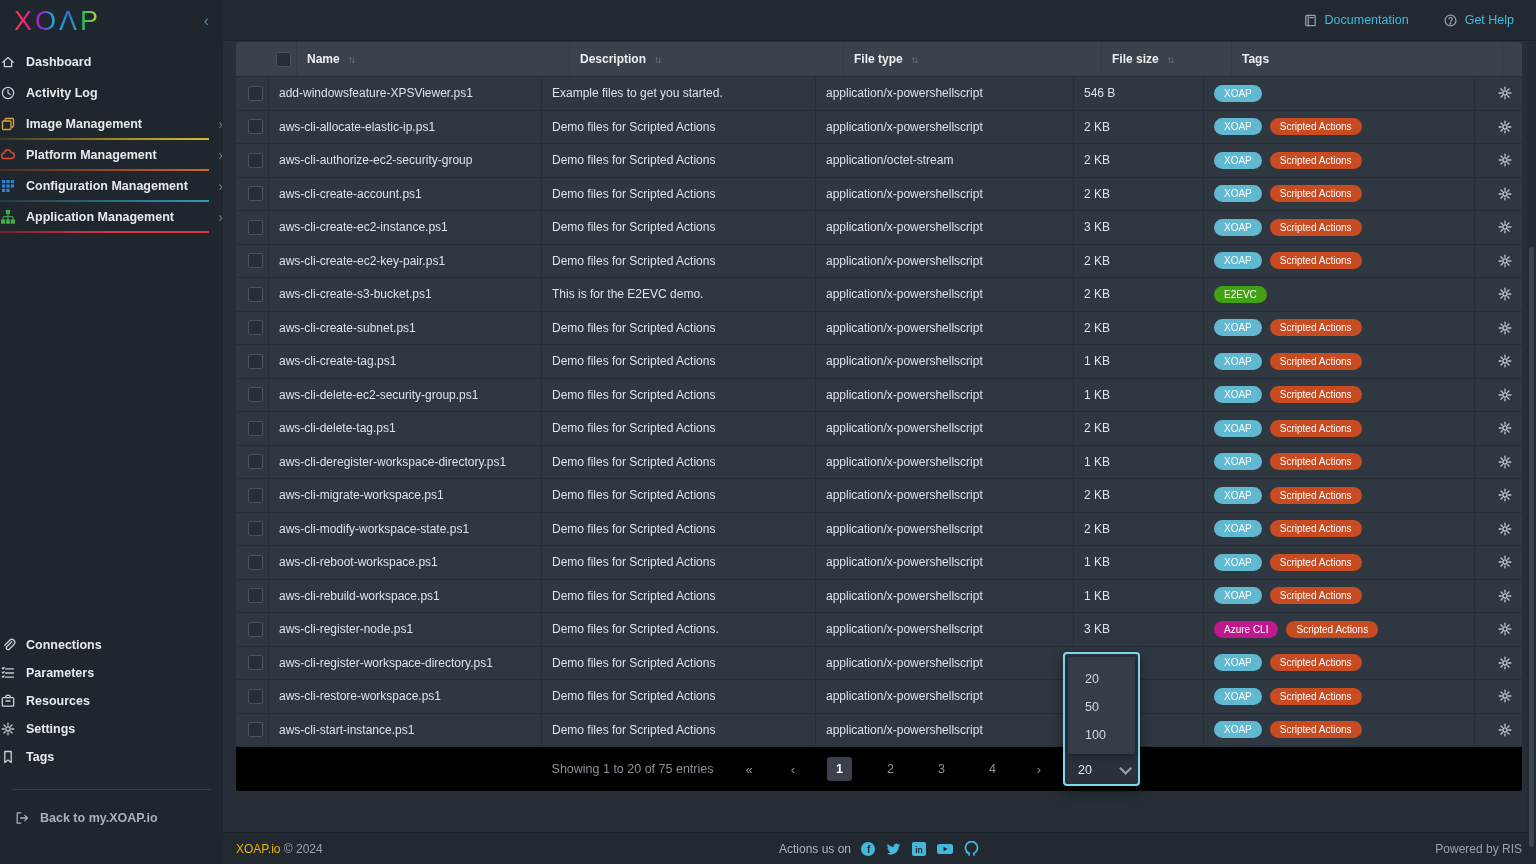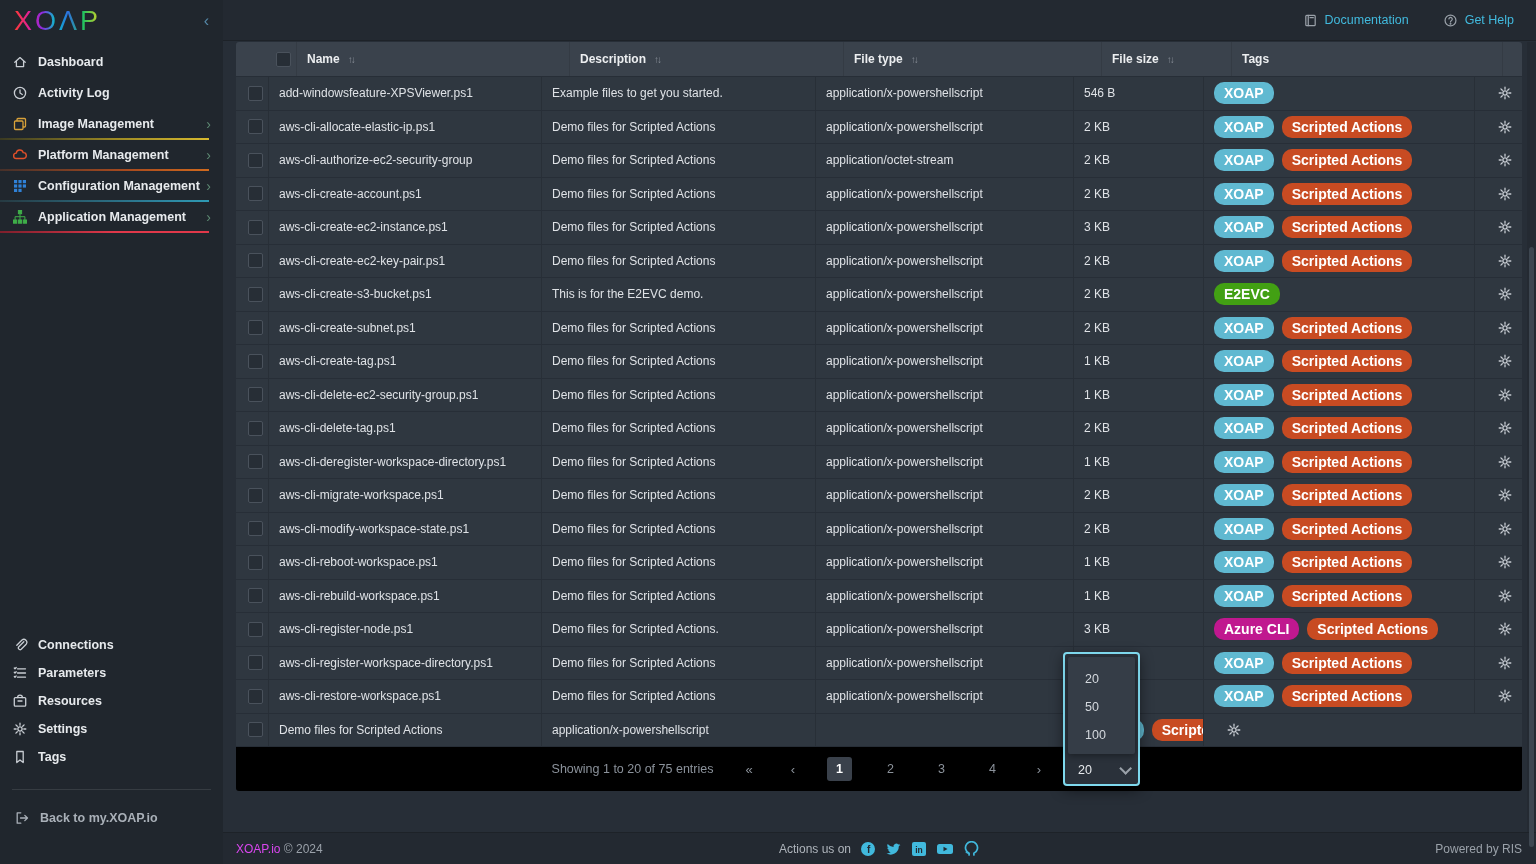--- a/index.html
+++ b/index.html
@@ -11,21 +11,21 @@
   
   .sidebar { position:absolute; left:0; top:0; width:223px; height:864px;
     background:#20262d; display:flex; flex-direction:column; z-index:5; }
   .logo-row { height:42px; display:flex; align-items:center; padding:0 14px; flex:0 0 auto; }
   .logo { font-size:27px; font-weight:400; letter-spacing:3px;
     background:linear-gradient(90deg,#ff3b30 0%,#e01f9c 18%,#8a2be2 33%,#00c8c8 48%,#2f6fe0 62%,#22c55e 80%,#e8d020 100%);
     -webkit-background-clip:text; background-clip:text; color:transparent; }
   .collapse { margin-left:auto; color:#5588a8; font-size:16px; cursor:pointer; }
   .nav-main { margin-top:4px; }
   .nav-item { position:relative; display:flex; align-items:center; height:31px;
-    padding:0 12px; color:#e7eaed; font-size:12.5px; font-weight:700; cursor:pointer; }
+    padding:0 0; color:#e7eaed; font-size:12.5px; font-weight:700; cursor:pointer; }
   .nav-item .ic { width:16px; height:16px; margin-right:10px; display:inline-flex;
     align-items:center; justify-content:center; color:#c9ced4; flex:0 0 auto; }
   .nav-item .chev { margin-left:auto; color:#5d8a73; font-size:14px; font-weight:400; }
   .nav-underline { position:absolute; left:0; right:14px; bottom:-1px; height:2px; }
   .u-yellow { background:linear-gradient(90deg,#3a3a22,#9d8a24 55%,#d7b92f); }
   .u-orange { background:linear-gradient(90deg,#46302a,#a84a1e 60%,#d06a1e); }
   .u-teal   { background:linear-gradient(90deg,#263a42,#2c7d96 70%,#2e9ab4); }
   .u-red    { background:linear-gradient(90deg,#7e1f2c,#e0384a 55%,#e0384a); }
   .spacer { flex:1 1 auto; }
   .nav-secondary { margin-bottom:6px; }
@@ -51,21 +51,21 @@
   .thead .cell { color:#eceef0; font-weight:700; font-size:12px; }
   .tbody .trow { background:#2f3740; height:33.5px; border-top:1px solid #272e37; }
   .cell { padding-left:10px; font-size:12px; color:#dfe2e6; overflow:hidden; white-space:nowrap;
     height:100%; display:flex; align-items:center; border-left:1px solid rgba(0,0,0,.14); }
   .cell:first-child { border-left:none; padding-left:12px; }
   .thead .cell { border-left-color:rgba(0,0,0,.10); }
   .checkbox { width:15px; height:15px; background:#272e36; border:1px solid #4a525c;
     border-radius:2px; cursor:pointer; }
   .sort { margin-left:8px; color:#868d96; font-size:10px; letter-spacing:-2px; cursor:pointer; }
   .pill { display:inline-block; padding:3px 10px; border-radius:10px; color:#fff;
-    font-size:14px; font-weight:700; margin-right:8px; white-space:nowrap; }
+    font-size:10px; font-weight:400; margin-right:8px; white-space:nowrap; }
   .gear-btn { color:#c8cdd3; cursor:pointer; display:inline-flex; margin-left:12px; }
 
   
   .pagination { background:#000000; height:45px; border-top:1px solid #272e37;
     border-radius:0 0 3px 3px; display:flex; align-items:center; justify-content:center;
     gap:26px; color:#8b929b; font-size:12.5px; position:relative; }
   .pg-btn { cursor:pointer; padding:4px 6px; font-size:13px; }
   .pg-num { cursor:pointer; padding:5px 9px; border-radius:3px; font-size:12.5px; }
   .pg-num.active { background:#3a414b; color:#ffffff; font-weight:700; }
 
@@ -79,21 +79,21 @@
     cursor:pointer; }
   .dd-select { flex:0 0 28px; display:flex; align-items:center; padding:0 10px 0 13px;
     color:#e6e9ec; font-size:12.5px; cursor:pointer; }
   .dd-chev { margin-left:auto; width:9px; height:9px; border-right:2px solid #9aa1a9;
     border-bottom:2px solid #9aa1a9; transform:rotate(45deg) translateY(-3px); }
 
   
   .footer { position:absolute; left:223px; right:0; bottom:0; height:32px; background:#232931;
     border-top:1px solid #1d2228; display:flex; align-items:center; font-size:12px; }
   .footer-left { margin-left:13px; color:#9aa1a9; }
-  .footer-left .brand { color:#d946ef; cursor:pointer;text-align:right; }
+  .footer-left .brand { color:#eab308; cursor:pointer;text-align:right; }
   .footer-center { position:absolute; left:0; right:0; display:flex; align-items:center;
     justify-content:center; gap:9px; color:#aeb4bb; pointer-events:none; }
   .footer-center * { pointer-events:auto; }
   .social { display:inline-flex; color:#41b9dd; cursor:pointer; }
   .footer-right { margin-left:auto; margin-right:14px; color:#9aa1a9; }
 
   
   .scrollbar-track { position:absolute; right:0; top:42px; width:9px; bottom:32px; background:#242a32; }
   .scrollbar-thumb { position:absolute; right:2px; top:205px; width:5px; height:600px;
     background:#3d4650; border-radius:3px; }
@@ -687,20 +687,21 @@
                   <circle cx="8" cy="8" r="2.1"></circle>
                   <path d="M8 4.2V2.2M8 13.8v-2M11.8 8h2M2.2 8h2M10.7 5.3l1.4-1.4M3.9 12.1l1.4-1.4M10.7 10.7l1.4 1.4M3.9 3.9l1.4 1.4"></path>
                 </svg>
               </span>
             </div>
           </div>
           <div class="trow">
     <div class="cell">
               <span class="checkbox"></span>
             </div>
+    <div class="cell">aws-cli-start-instance.ps1</div>
     <div class="cell">Demo files for Scripted Actions</div>
     <div class="cell">application/x-powershellscript</div>
     <div class="cell"></div>
     <div class="cell">
               <span class="pill" style="background:#60b9d1">XOAP</span>
               <span class="pill" style="background:#c84b22">Scripted Actions</span>
             </div>
     <div class="cell">
               <span class="gear-btn">
                 <svg width="16" height="16" viewBox="0 0 16 16" fill="none" stroke="currentColor" stroke-width="1.3" stroke-linecap="round" stroke-linejoin="round">

